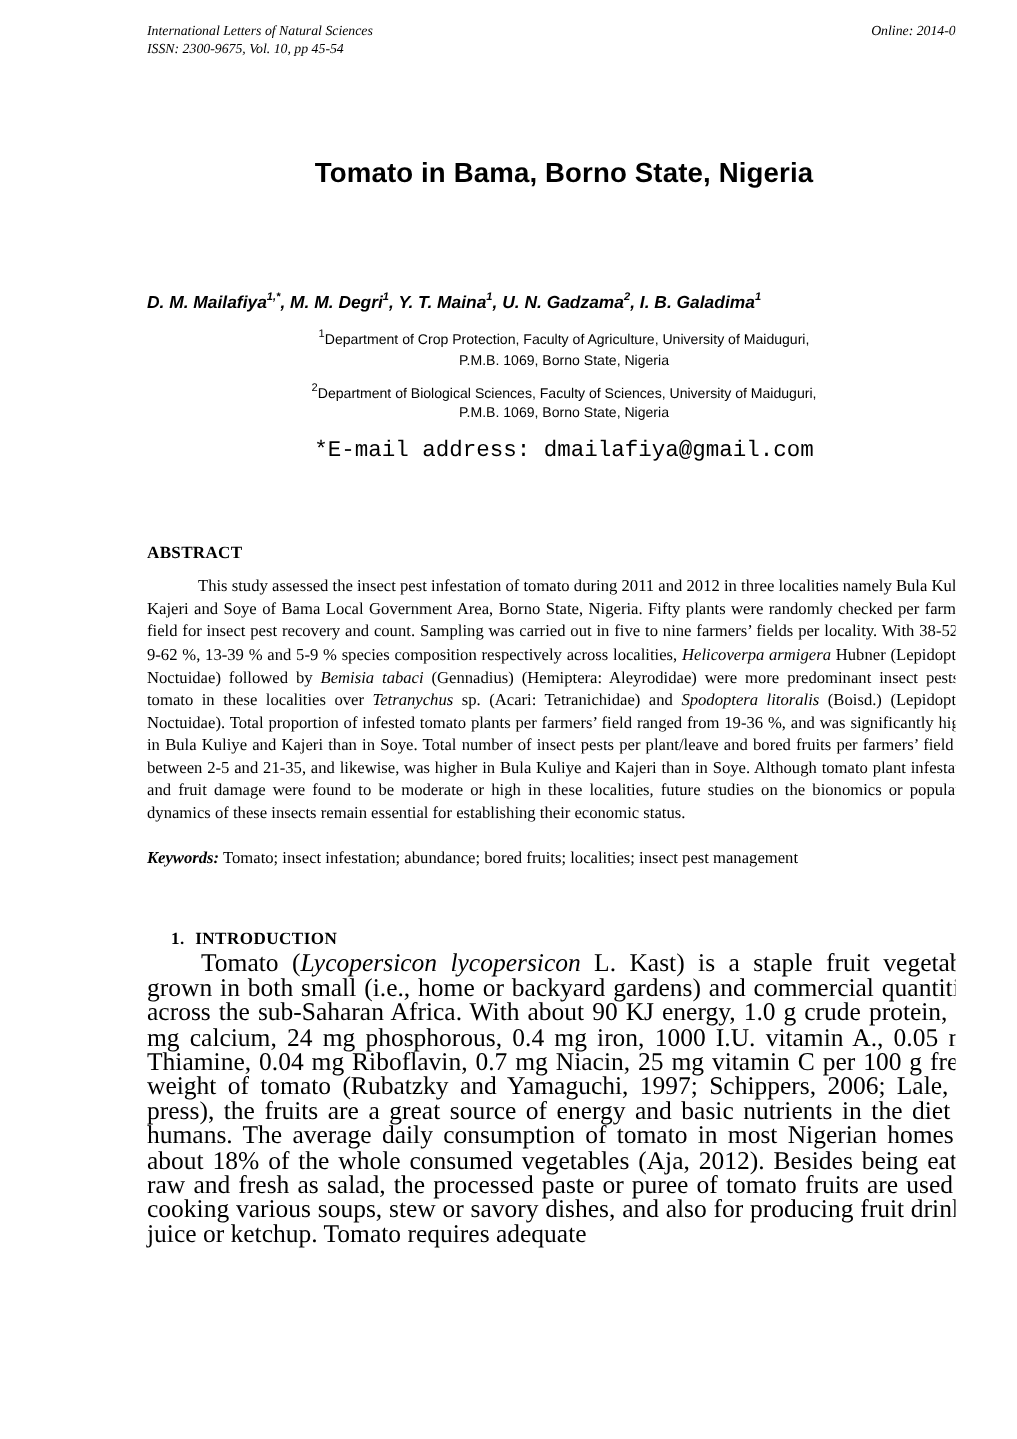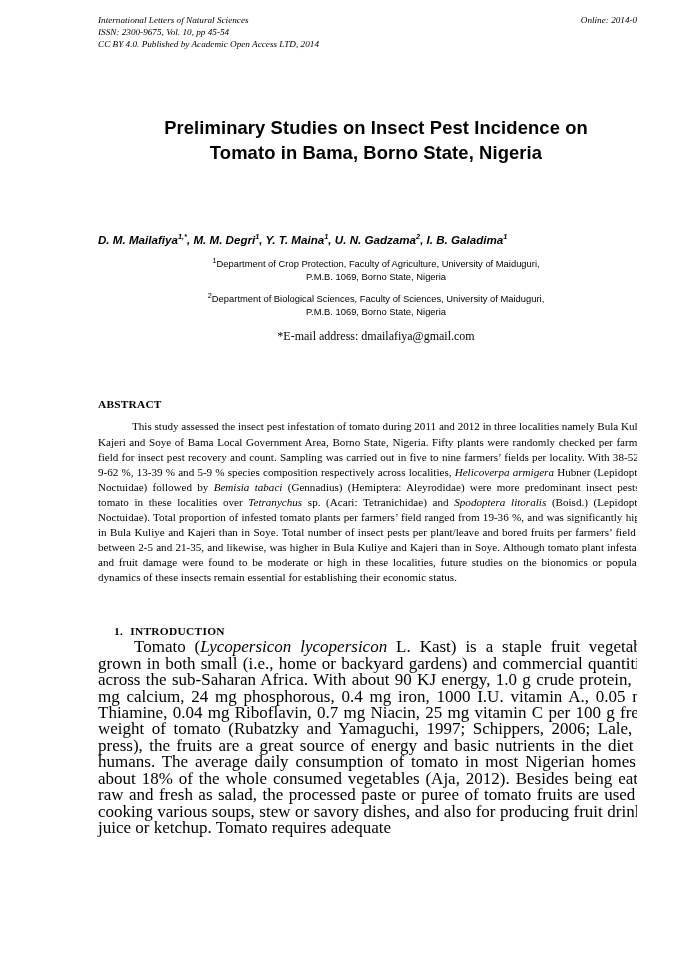--- a/index.html
+++ b/index.html
@@ -87,22 +87,22 @@
     line-height: 13.2px;
   }
   .affil {
     margin-bottom: 9px;
   }
   .affil sup { font-weight: normal; }
   .affil .ln { display: block; }
   .email {
     margin-top: 11px;
     text-align: center;
-    font-family: Liberation Serif, serif;
-    font-size: 12px;
+    font-family: Liberation Mono, monospace;
+    font-size: 15px;
   }
 
   
   .abstract-head {
     margin-top: 54px;
     font-family: "Liberation Serif", serif;
     font-weight: bold;
     font-size: 11.4px;
     letter-spacing: 0.2px;
   }
@@ -150,25 +150,23 @@
 
 <div class="page">
   <div class="content">
 
     <div class="masthead">
       <div class="journal-row">
         <span class="mast-line">International Letters of Natural Sciences</span>
         <span class="online">Online: 2014-02-15</span>
       </div>
       <span class="mast-line">ISSN: 2300-9675, Vol. 10, pp 45-54</span>
-      <span class="mast-line">CC BY 4.0. Published by Academic Open Access LTD, 2014</span>
     </div>
 
     <h1 class="title">
-      <span class="tline">Preliminary Studies on Insect Pest Incidence on</span>
       <span class="tline">Tomato in Bama, Borno State, Nigeria</span>
     </h1>
 
     <div class="authors">
       <span><span>D. M. Mailafiya</span><sup>1,*</sup></span><span>, </span><span><span>M. M. Degri</span><sup>1</sup></span><span>, </span><span><span>Y. T. Maina</span><sup>1</sup></span><span>, </span><span><span>U. N. Gadzama</span><sup>2</sup></span><span>, </span><span><span>I. B. Galadima</span><sup>1</sup></span>
     </div>
 
     <div class="affil-block">
       <div class="affil">
         <span class="ln"><sup>1</sup><span>Department of Crop Protection, Faculty of Agriculture, University of Maiduguri,</span></span>
@@ -178,18 +176,19 @@
         <span class="ln"><sup>2</sup><span>Department of Biological Sciences, Faculty of Sciences, University of Maiduguri,</span></span>
         <span class="ln">P.M.B. 1069, Borno State, Nigeria</span>
       </div>
     </div>
 
     <div class="email">*E-mail address: dmailafiya@gmail.com</div>
 
     <div class="abstract-head">ABSTRACT</div>
     <p class="abstract-body"><span>This study assessed the insect pest infestation of tomato during 2011 and 2012 in three localities namely Bula Kuliye, Kajeri and Soye of Bama Local Government Area, Borno State, Nigeria. Fifty plants were randomly checked per farmers’ field for insect pest recovery and count. Sampling was carried out in five to nine farmers’ fields per locality. With 38-52 %, 9-62 %, 13-39 % and 5-9 % species composition respectively across localities, </span><i>Helicoverpa armigera</i><span> Hubner (Lepidoptera: Noctuidae) followed by </span><i>Bemisia tabaci</i><span> (Gennadius) (Hemiptera: Aleyrodidae) were more predominant insect pests of tomato in these localities over </span><i>Tetranychus</i><span> sp. (Acari: Tetranichidae) and </span><i>Spodoptera litoralis</i><span> (Boisd.) (Lepidoptera: Noctuidae). Total proportion of infested tomato plants per farmers’ field ranged from 19-36 %, and was significantly higher in Bula Kuliye and Kajeri than in Soye. Total number of insect pests per plant/leave and bored fruits per farmers’ field fell between 2-5 and 21-35, and likewise, was higher in Bula Kuliye and Kajeri than in Soye. Although tomato plant infestation and fruit damage were found to be moderate or high in these localities, future studies on the bionomics or population dynamics of these insects remain essential for establishing their economic status.</span></p>
 
+    <p class="keywords"><span class="kw-label">Keywords:</span><span> Tomato; insect infestation; abundance; bored fruits; localities; insect pest management</span></p>
 
     <div class="section-head"><span class="num">1.</span><span>INTRODUCTION</span></div>
     <p class="body-para"><span>Tomato (</span><i>Lycopersicon lycopersicon</i><span> L. Kast) is a staple fruit vegetable grown in both small (i.e., home or backyard gardens) and commercial quantities across the sub-Saharan Africa. With about 90 KJ energy, 1.0 g crude protein, 10 mg calcium, 24 mg phosphorous, 0.4 mg iron, 1000 I.U. vitamin A., 0.05 mg Thiamine, 0.04 mg Riboflavin, 0.7 mg Niacin, 25 mg vitamin C per 100 g fresh weight of tomato (Rubatzky and Yamaguchi, 1997; Schippers, 2006; Lale, In press), the fruits are a great source of energy and basic nutrients in the diet of humans. The average daily consumption of tomato in most Nigerian homes is about 18% of the whole consumed vegetables (Aja, 2012). Besides being eaten raw and fresh as salad, the processed paste or puree of tomato fruits are used in cooking various soups, stew or savory dishes, and also for producing fruit drinks, juice or ketchup. Tomato requires adequate</span></p>
 
   </div>
 </div>
 
 </body></html>

